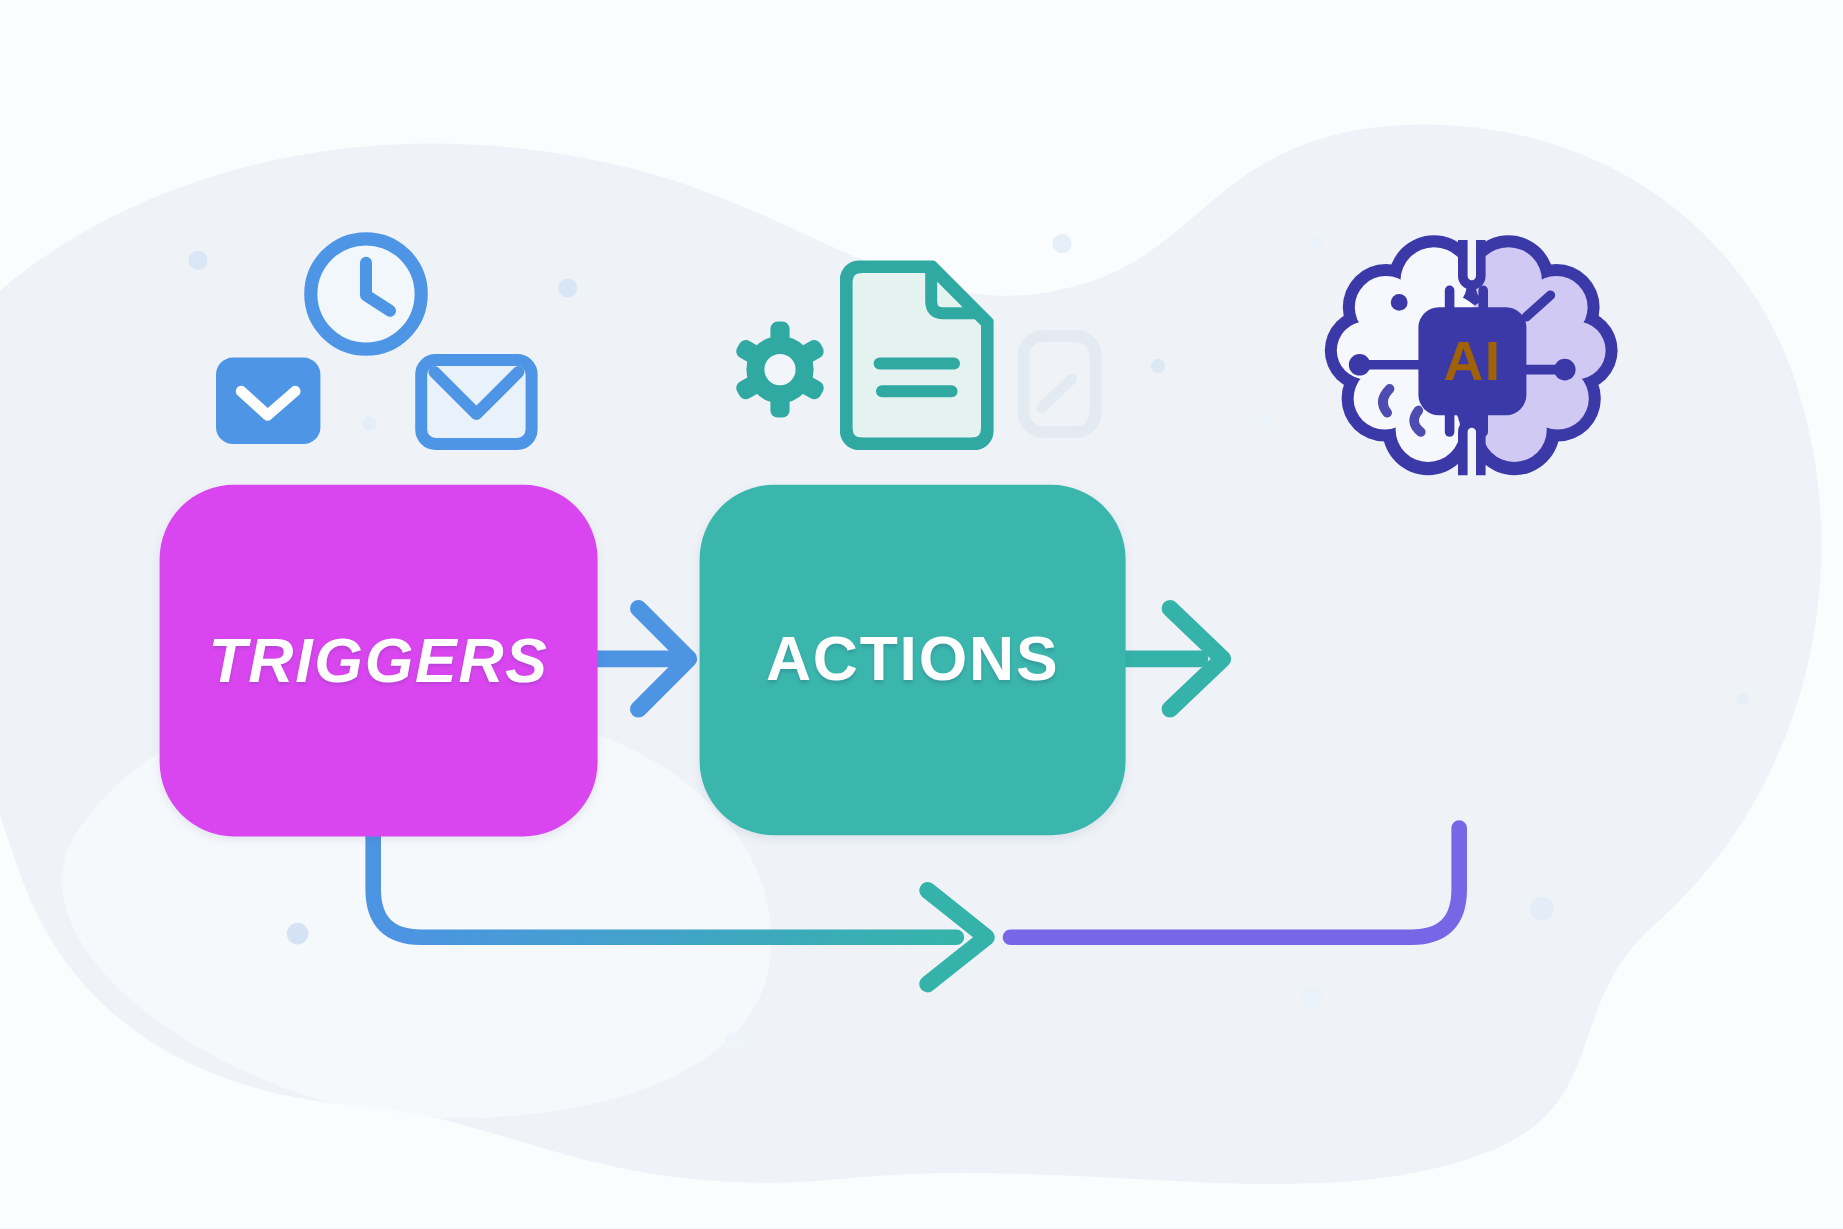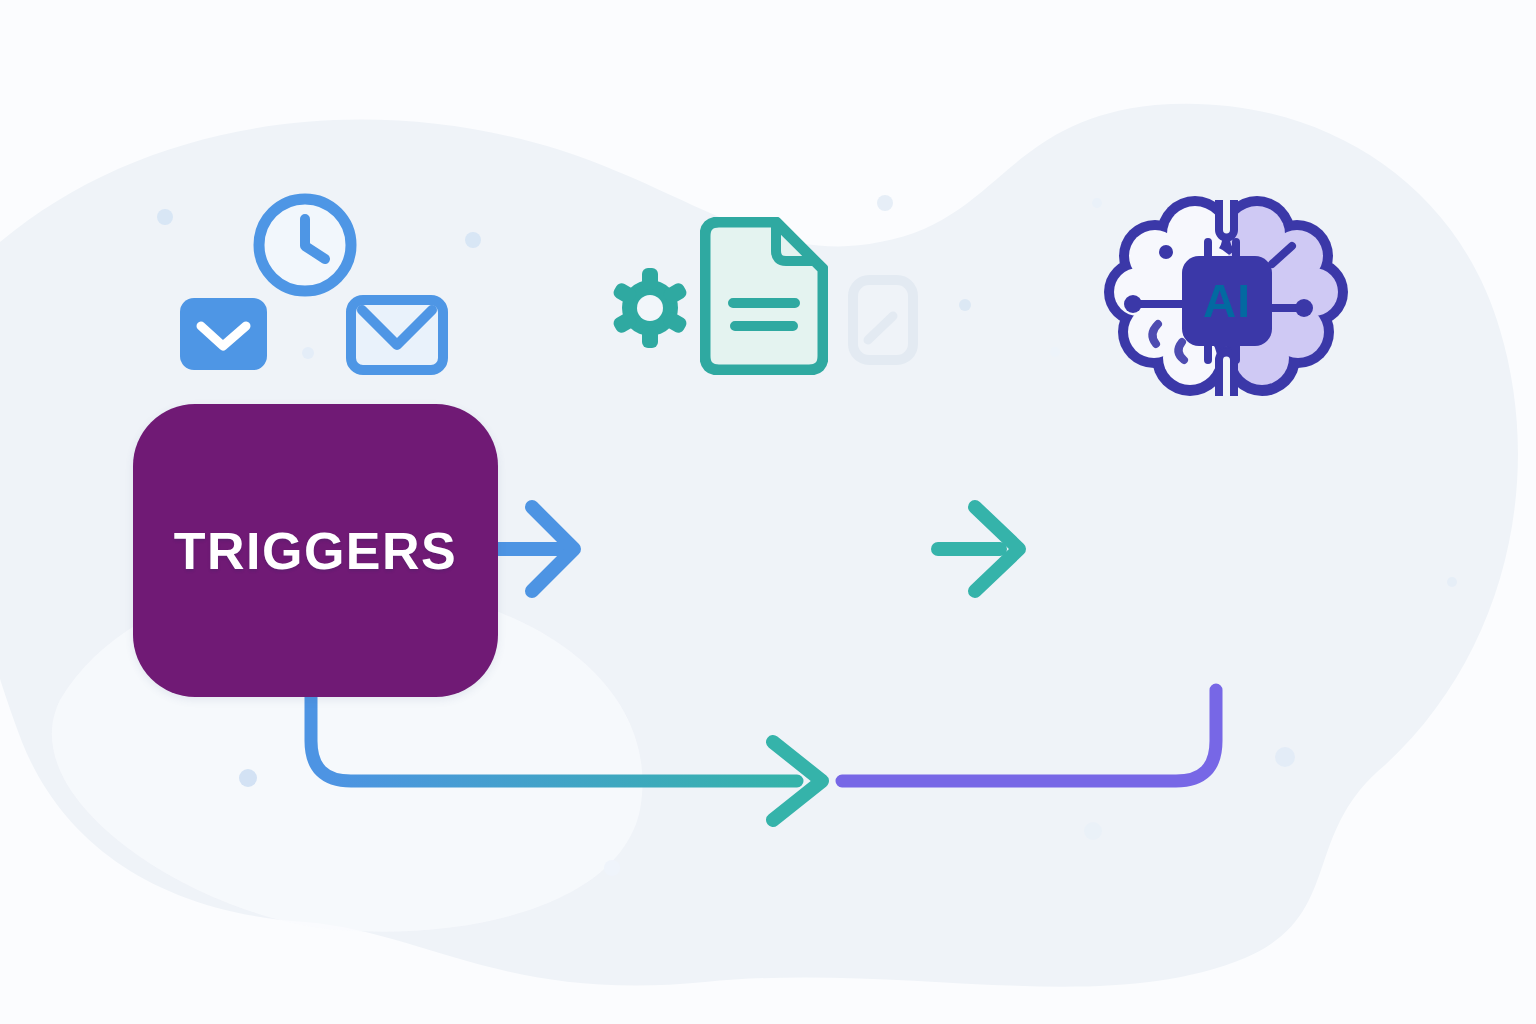--- a/index.html
+++ b/index.html
@@ -11,27 +11,27 @@
   .bg-blob{position:absolute;left:0;top:0;width:1536px;height:1024px;}
   .dot{position:absolute;border-radius:50%;}
   .icon{position:absolute;}
   .connectors{position:absolute;left:0;top:0;width:1536px;height:1024px;}
   .node{
     position:absolute;border-radius:62px;display:flex;align-items:center;justify-content:center;
     color:#ffffff;font-weight:bold;font-size:52px;letter-spacing:1.5px;
     text-shadow:0 2px 3px rgba(25,45,90,0.18);
     box-shadow:0 3px 8px rgba(60,80,130,0.10);
   }
-  .node-triggers{left:133px;top:404px;width:365px;height:293px;background:#701a75;}
+  .node-triggers{left:133px;top:404px;width:365px;height:293px;background:#d946ef;font-style:italic;}
   .node-actions{left:583px;top:404px;width:355px;height:292px;background:#3AB6AD;}
   .node-ai{left:1033px;top:403px;width:370px;height:294px;background:#7467E4;}
   .ai-chip-label{
     position:absolute;left:1182px;top:256px;width:90px;height:90px;
     display:flex;align-items:center;justify-content:center;
-    color:#0369a1;font-weight:bold;font-size:46px;letter-spacing:1px;
+    color:#a16207;font-weight:bold;font-size:46px;letter-spacing:1px;
   }
 </style>
 </head>
 <body>
 
 <div class="canvas">
 
   <svg class="bg-blob" viewBox="0 0 1536 1024">
     <path fill="#EFF3F8" d="M -80,330 C 50,140 320,75 560,150 C 690,192 770,265 880,242
       C 1000,220 1005,120 1155,105 C 1310,92 1455,175 1500,330
@@ -164,14 +164,17 @@
     </g>
 
     <path d="M 311,694 V 741 Q 311,781 351,781 H 797" fill="none" stroke="url(#gradBT)" stroke-width="13" stroke-linecap="round"></path>
     <path d="M 773,742 L 822,781 L 773,820" fill="none" stroke="#35B3AA" stroke-width="14" stroke-linecap="round" stroke-linejoin="round"></path>
     <path d="M 842,781 H 1176 Q 1216,781 1216,741 V 690" fill="none" stroke="#7767E6" stroke-width="13" stroke-linecap="round"></path>
   </svg>
 
   <div class="node node-triggers">
     <span>TRIGGERS</span>
   </div>
+  <div class="node node-actions">
+    <span>ACTIONS</span>
+  </div>
 
 </div>
 
 </body></html>

